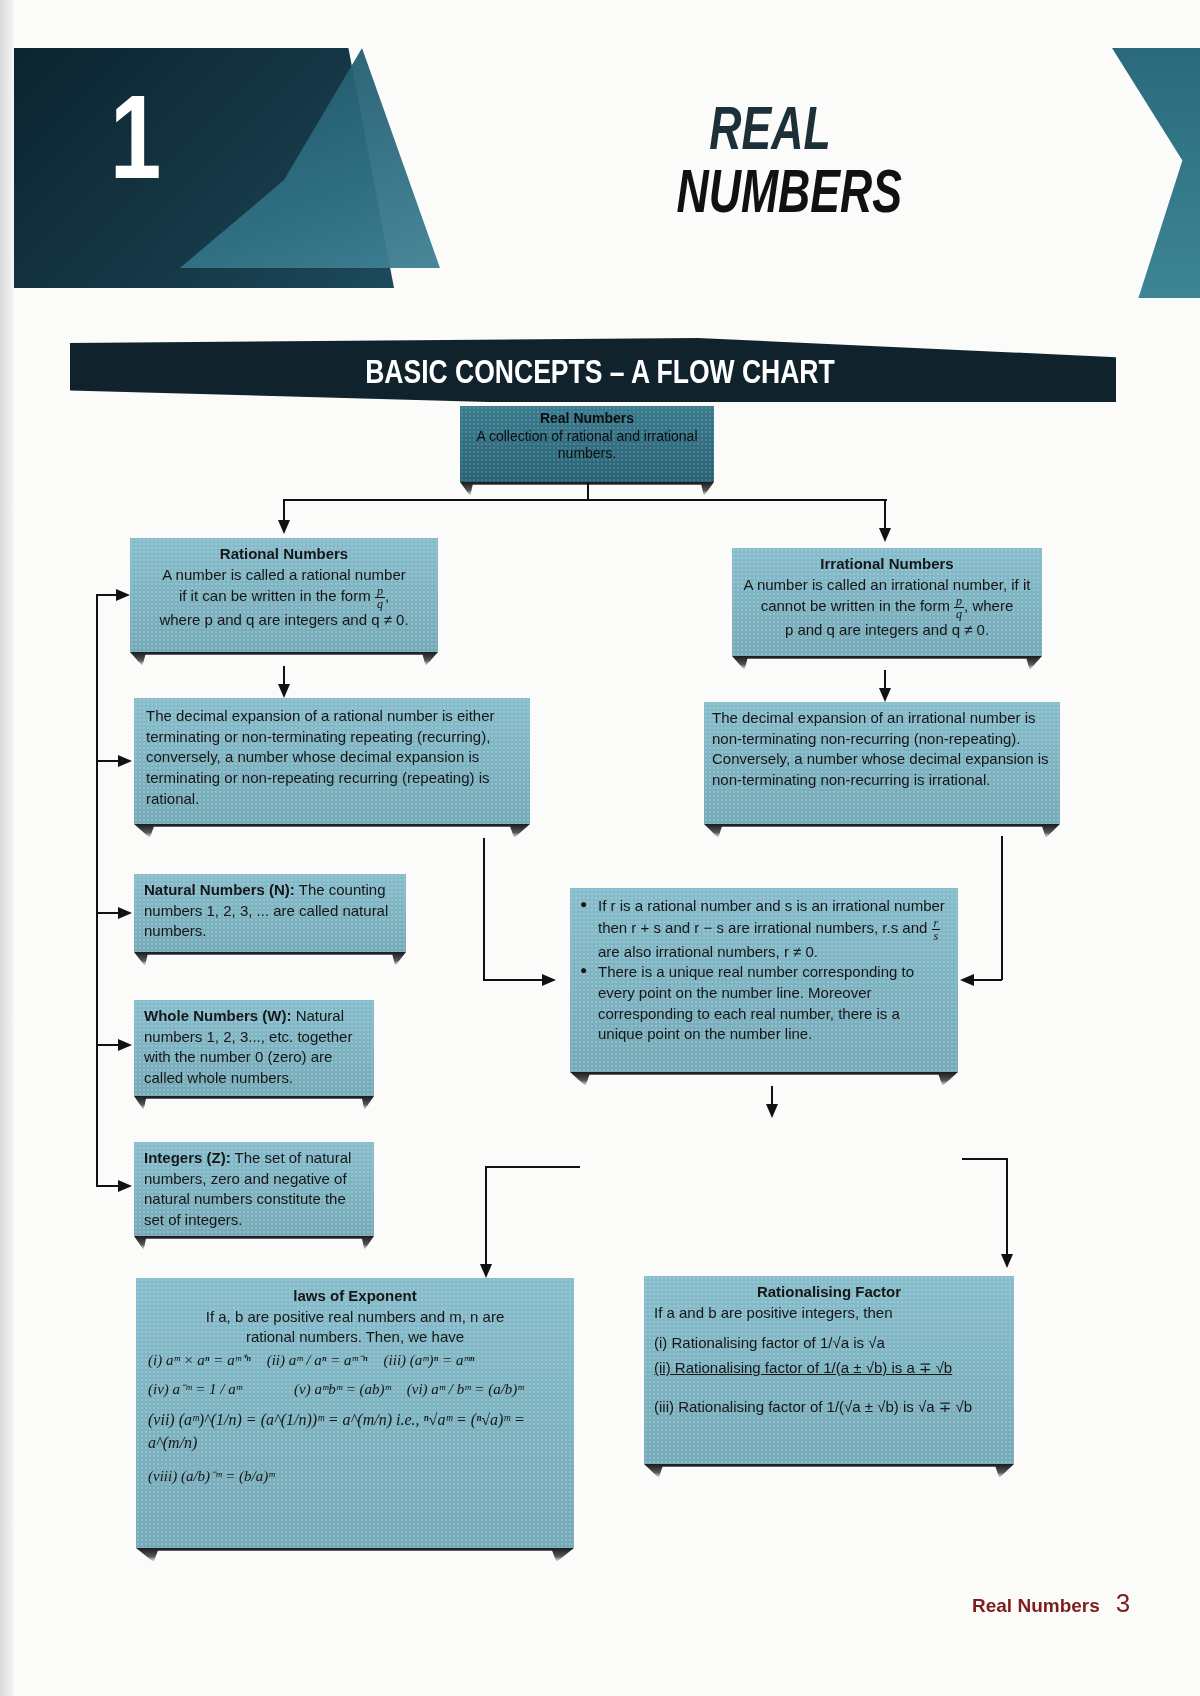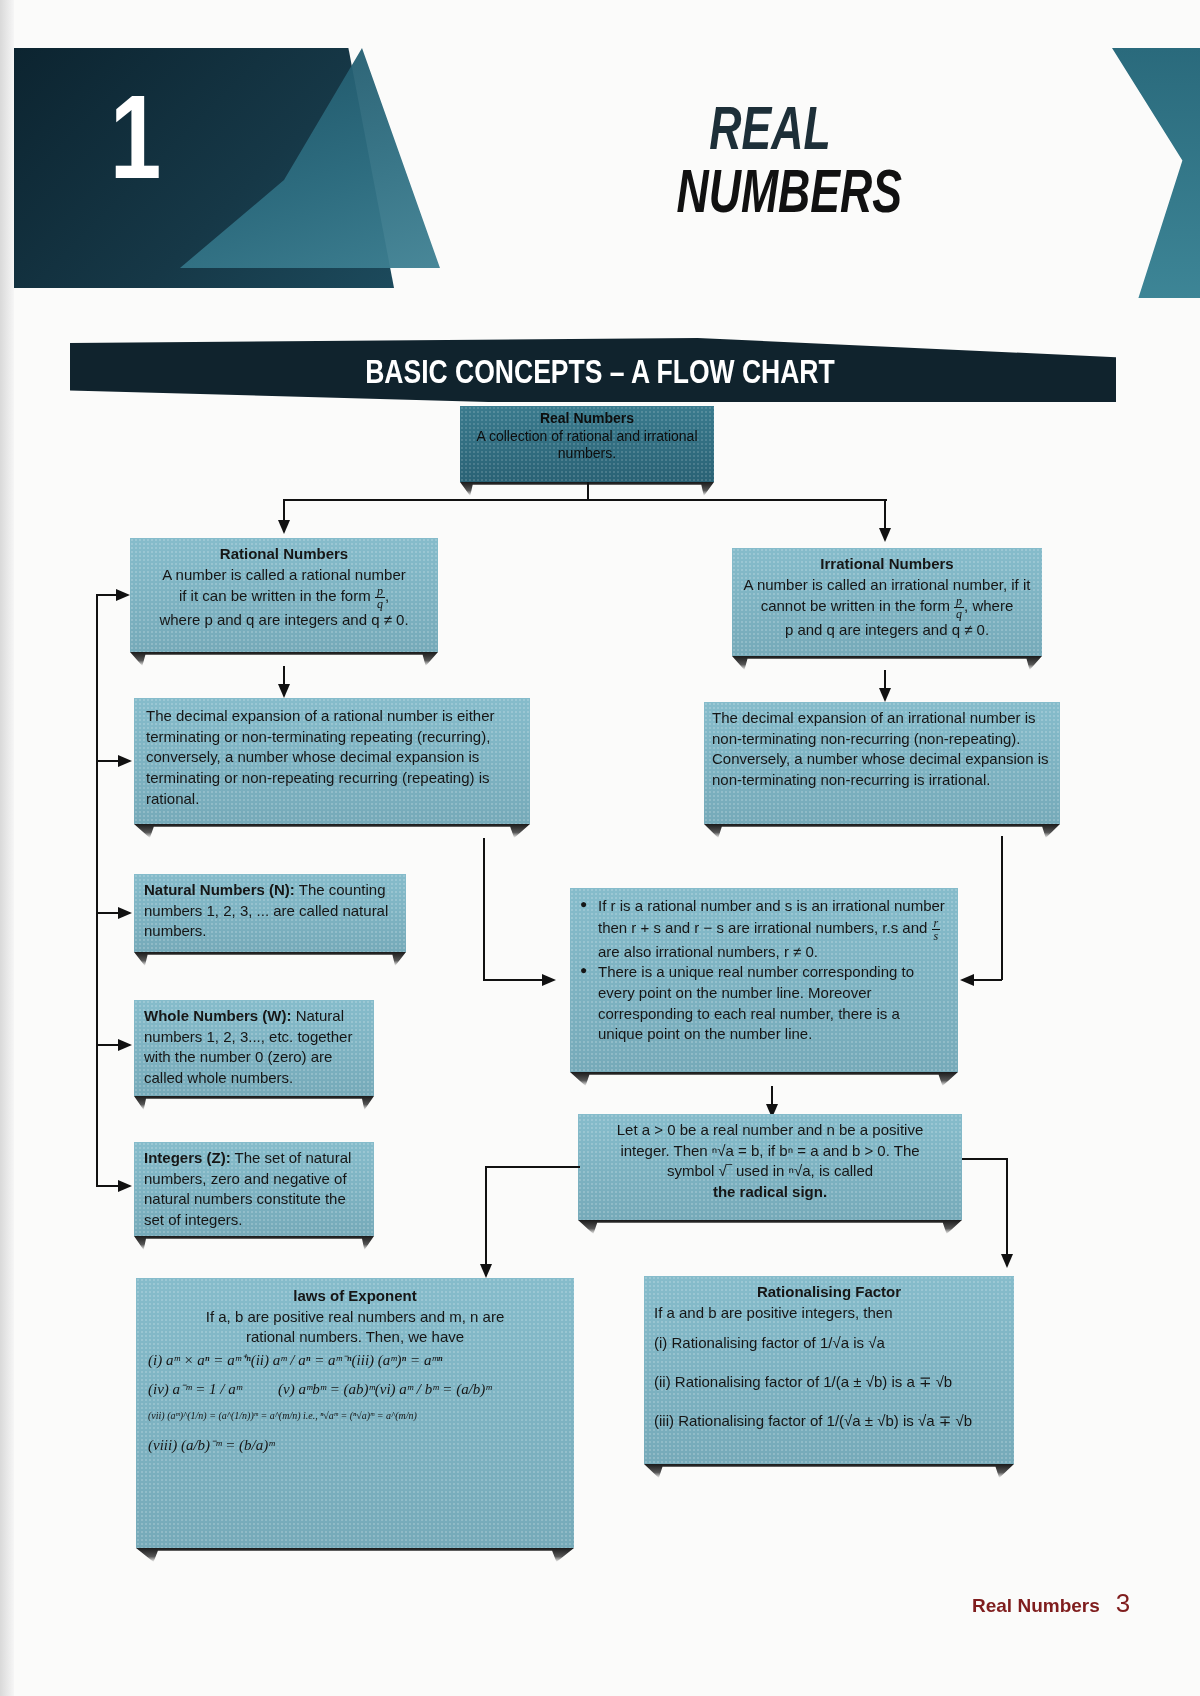--- a/index.html
+++ b/index.html
@@ -45,21 +45,21 @@
   .box.dark { background: #2e6d80; background-image: radial-gradient(rgba(255,255,255,.14) 1px, transparent 1px), linear-gradient(180deg,#3a7b8e,#2a6275); background-size: 4px 4px,100% 100%; color: #0d0d0d; }
   .box .title { font-weight: bold; text-align: center; display: block; }
   .center { text-align: center; }
   .b { font-weight: bold; }
   .frac { display: inline-block; vertical-align: middle; text-align: center; font-family: "Liberation Serif", serif; font-style: italic; font-size: 12px; line-height: 1; }
   .frac > span { display: block; padding: 0 2px; }
   .frac > span:first-child { border-bottom: 1px solid #111; }
   ul.bul { list-style: none; }
   ul.bul li { position: relative; padding-left: 18px; }
   ul.bul li::before { content: "●"; position: absolute; left: 0; top: 0; font-size: 12px; }
-  .laws-row { display: flex; font-family: "Liberation Serif", serif; font-style: italic; font-size: 15px; margin-top: 2px; }
+  .laws-row { display: flex; gap: 16px; font-family: "Liberation Serif", serif; font-style: italic; font-size: 15px; margin-top: 2px; }
 
   
   .ln { position: absolute; background: #111; }
   .arr { position: absolute; width: 0; height: 0; }
   .arr.down { border-left: 6px solid transparent; border-right: 6px solid transparent; border-top: 14px solid #111; }
   .arr.right { border-top: 6px solid transparent; border-bottom: 6px solid transparent; border-left: 14px solid #111; }
   .arr.left { border-top: 6px solid transparent; border-bottom: 6px solid transparent; border-right: 14px solid #111; }
 
   .footer { position: absolute; left: 972px; top: 1588px; font-size: 19px; font-weight: bold; color: #7f1d1d; }
   .footer .pg { font-weight: normal; font-size: 26px; margin-left: 16px; }
@@ -162,26 +162,20 @@
       <li><span>If r is a rational number and s is an irrational number then r + s and r − s are irrational numbers, r.s and</span>
         <span class="frac"><span>r</span><span>s</span></span>
         <span>are also irrational numbers, r ≠ 0.</span></li>
       <li><span>There is a unique real number corresponding to every point on the number line. Moreover corresponding to each real number, there is a unique point on the number line.</span></li>
     </ul>
   </div>
 
   <div class="ln" style="left:771px; top:1086px; width:2px; height:20px;"></div>
   <div class="arr down" style="left:766px; top:1104px;"></div>
 
-  <div class="box center" style="left:578px; top:1114px; width:384px; height:106px; padding:6px 8px;">
-    <div>Let a &gt; 0 be a real number and n be a positive</div>
-    <div>integer. Then ⁿ√a = b, if bⁿ = a and b &gt; 0. The</div>
-    <div>symbol √‾ used in ⁿ√a, is called</div>
-    <div class="b">the radical sign.</div>
-  </div>
 
   <div class="ln" style="left:485px; top:1166px; width:95px; height:2px;"></div>
   <div class="ln" style="left:485px; top:1166px; width:2px; height:100px;"></div>
   <div class="arr down" style="left:480px; top:1264px;"></div>
   <div class="ln" style="left:962px; top:1158px; width:46px; height:2px;"></div>
   <div class="ln" style="left:1006px; top:1158px; width:2px; height:98px;"></div>
   <div class="arr down" style="left:1001px; top:1254px;"></div>
 
   <div class="box" style="left:136px; top:1278px; width:438px; height:270px; padding:8px 12px;">
     <span class="title">laws of Exponent</span>
@@ -190,32 +184,32 @@
     <div class="laws-row">
       <span>(i) aᵐ × aⁿ = aᵐ⁺ⁿ</span>
       <span>(ii) aᵐ / aⁿ = aᵐ⁻ⁿ</span>
       <span>(iii) (aᵐ)ⁿ = aᵐⁿ</span>
     </div>
     <div class="laws-row" style="margin-top:8px;">
       <span style="width:130px;">(iv) a⁻ᵐ = 1 / aᵐ</span>
       <span>(v) aᵐbᵐ = (ab)ᵐ</span>
       <span>(vi) aᵐ / bᵐ = (a/b)ᵐ</span>
     </div>
-    <div class="laws-row" style="margin-top:10px; font-size:10px;">
+    <div class="laws-row" style="margin-top:10px; font-size:16px;">
       <span>(vii) (aᵐ)^(1/n) = (a^(1/n))ᵐ = a^(m/n)   i.e.,  ⁿ√aᵐ = (ⁿ√a)ᵐ = a^(m/n)</span>
     </div>
     <div class="laws-row" style="margin-top:12px;">
       <span>(viii) (a/b)⁻ᵐ = (b/a)ᵐ</span>
     </div>
   </div>
 
   <div class="box" style="left:644px; top:1276px; width:370px; height:188px; padding:6px 10px;">
     <span class="title">Rationalising Factor</span>
     <div>If a and b are positive integers, then</div>
     <div style="margin-top:10px;">(i) Rationalising factor of 1/√a is √a</div>
-    <div style="margin-top:18px;">(ii) Rationalising factor of 1/(a ± √b) is a ∓ √b</div>
+    <div style="margin-top:4px;text-decoration:underline;">(ii) Rationalising factor of 1/(a ± √b) is a ∓ √b</div>
     <div style="margin-top:18px;">(iii) Rationalising factor of 1/(√a ± √b) is √a ∓ √b</div>
   </div>
 
   <div class="footer">
     <span>Real Numbers</span><span class="pg">3</span>
   </div>
 </div>
 
 </body></html>

